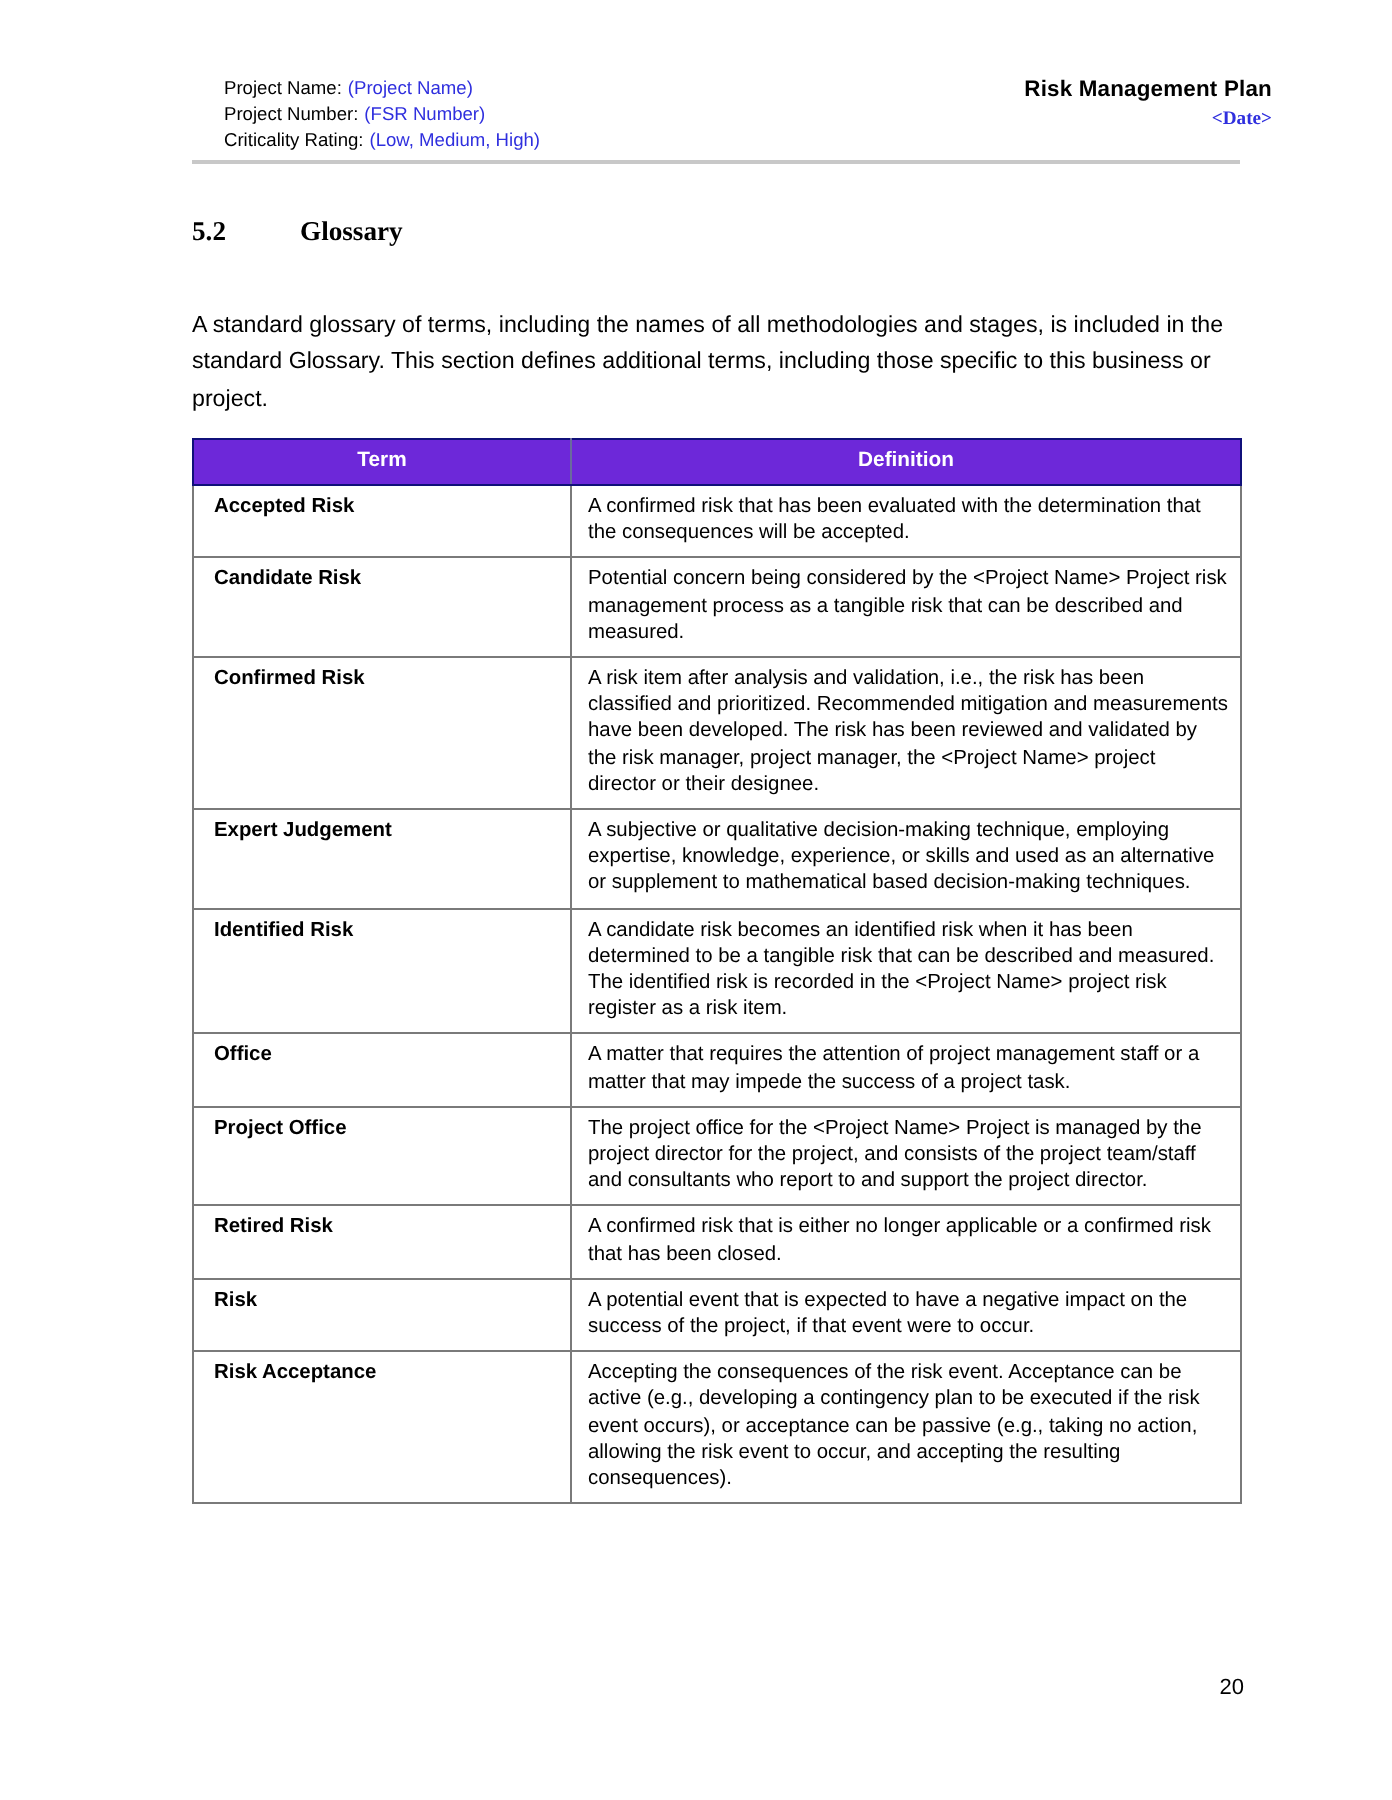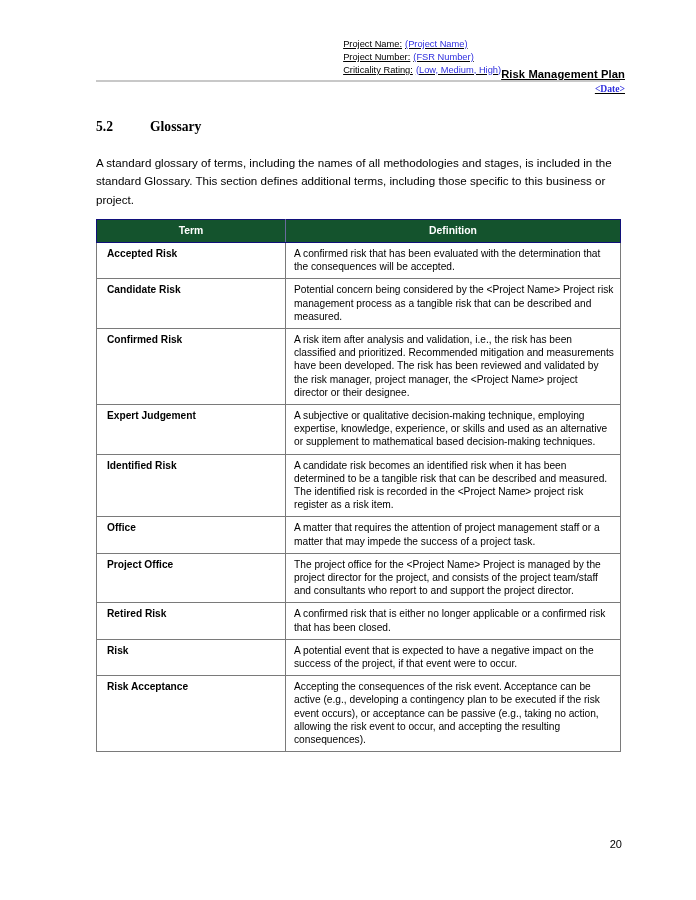--- a/index.html
+++ b/index.html
@@ -18,44 +18,42 @@
     position: relative;
     width: 696px;
     height: 900px;
     background: #ffffff;
     box-sizing: border-box;
   }
 
   
   .doc-header {
     position: absolute;
-    left: 101px;
+    left: 112px;
     top: 38px;
     width: 524px;
     display: flex;
-    justify-content: flex-end;
+    justify-content: space-between;
     align-items: flex-start;
-    text-decoration: underline;
   }
   .header-left {
     font-size: 9.3px;
     line-height: 12.8px;
     white-space: nowrap;
   }
   .header-left .lbl {
     color: #000000;
   }
   .header-left .val {
     color: #2f2fde;
     margin-left: 3px;
   }
   .header-right {
     text-align: right;
     white-space: nowrap;
-    margin-top: 29px;
   }
   .header-title {
     font-size: 11.2px;
     font-weight: bold;
     color: #000000;
     line-height: 14px;
     letter-spacing: 0.1px;
   }
   .header-date {
     font-family: "Liberation Serif", serif;
@@ -71,21 +69,21 @@
     top: 80px;
     width: 524px;
     height: 2px;
     background: #c8c8c8;
   }
 
   
   .section-heading {
     position: absolute;
     left: 96px;
-    top: 119px;
+    top: 108px;
     font-family: "Liberation Serif", serif;
     font-size: 13.6px;
     font-weight: bold;
     color: #000000;
     display: flex;
     white-space: nowrap;
   }
   .section-number {
     width: 54px;
     display: inline-block;
@@ -108,21 +106,21 @@
     left: 96px;
     top: 219px;
     width: 524px;
     border-collapse: collapse;
     table-layout: fixed;
   }
   .glossary-table col.c-term { width: 189px; }
   .glossary-table col.c-def  { width: 335px; }
 
   .glossary-table th {
-    background: #14532d;
+    background: #6d28d9;
     color: #ffffff;
     font-size: 10.4px;
     font-weight: bold;
     text-align: center;
     padding: 4px 4px 5px 4px;
     border: 1px solid #10107a;
     line-height: 13px;
   }
   .glossary-table th.th-term {
     border-right: 1px solid #6a6a9e;

